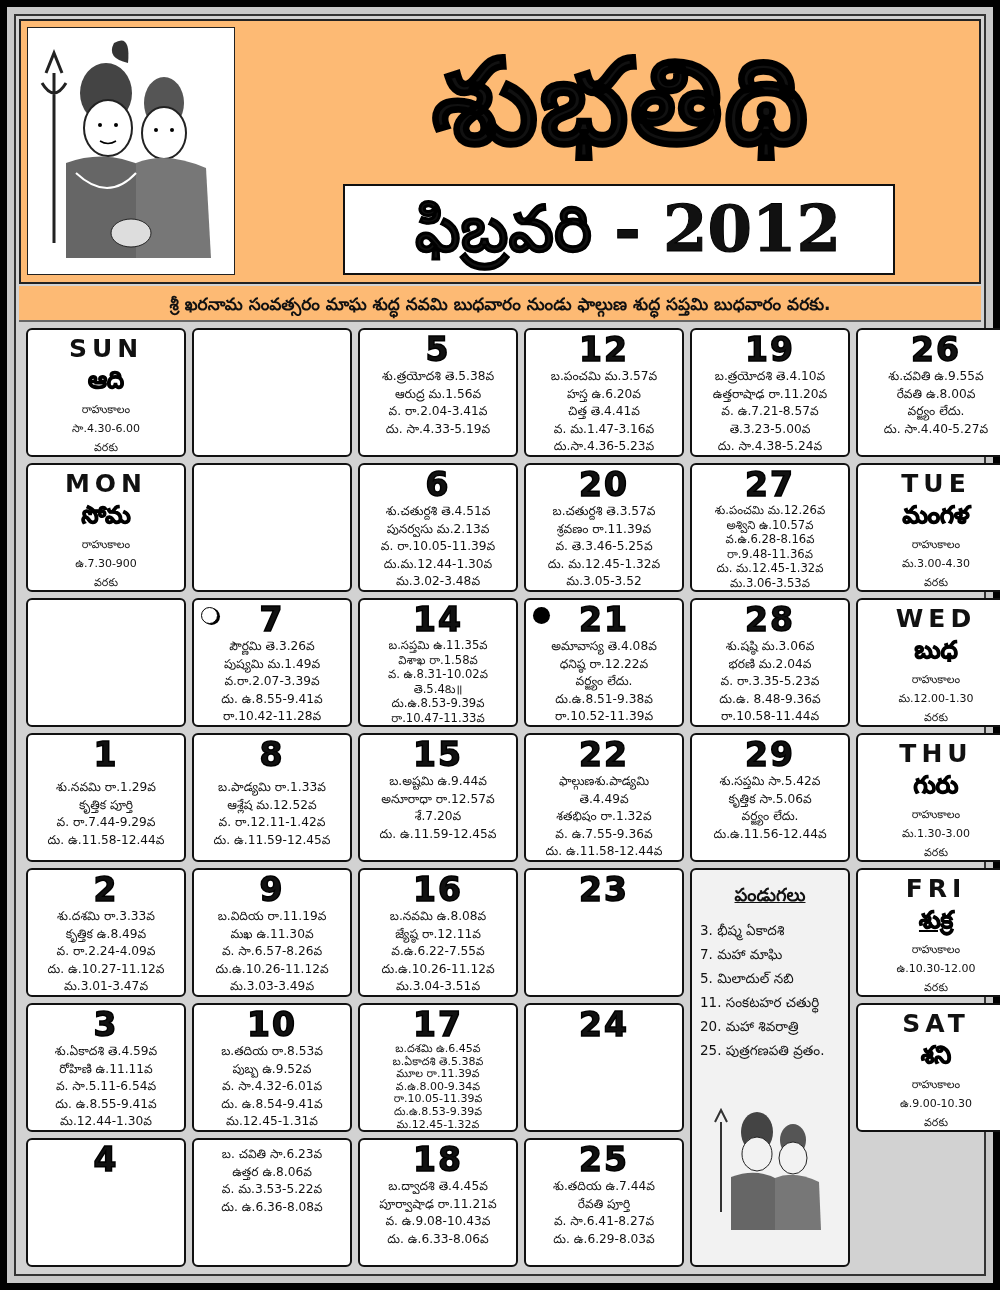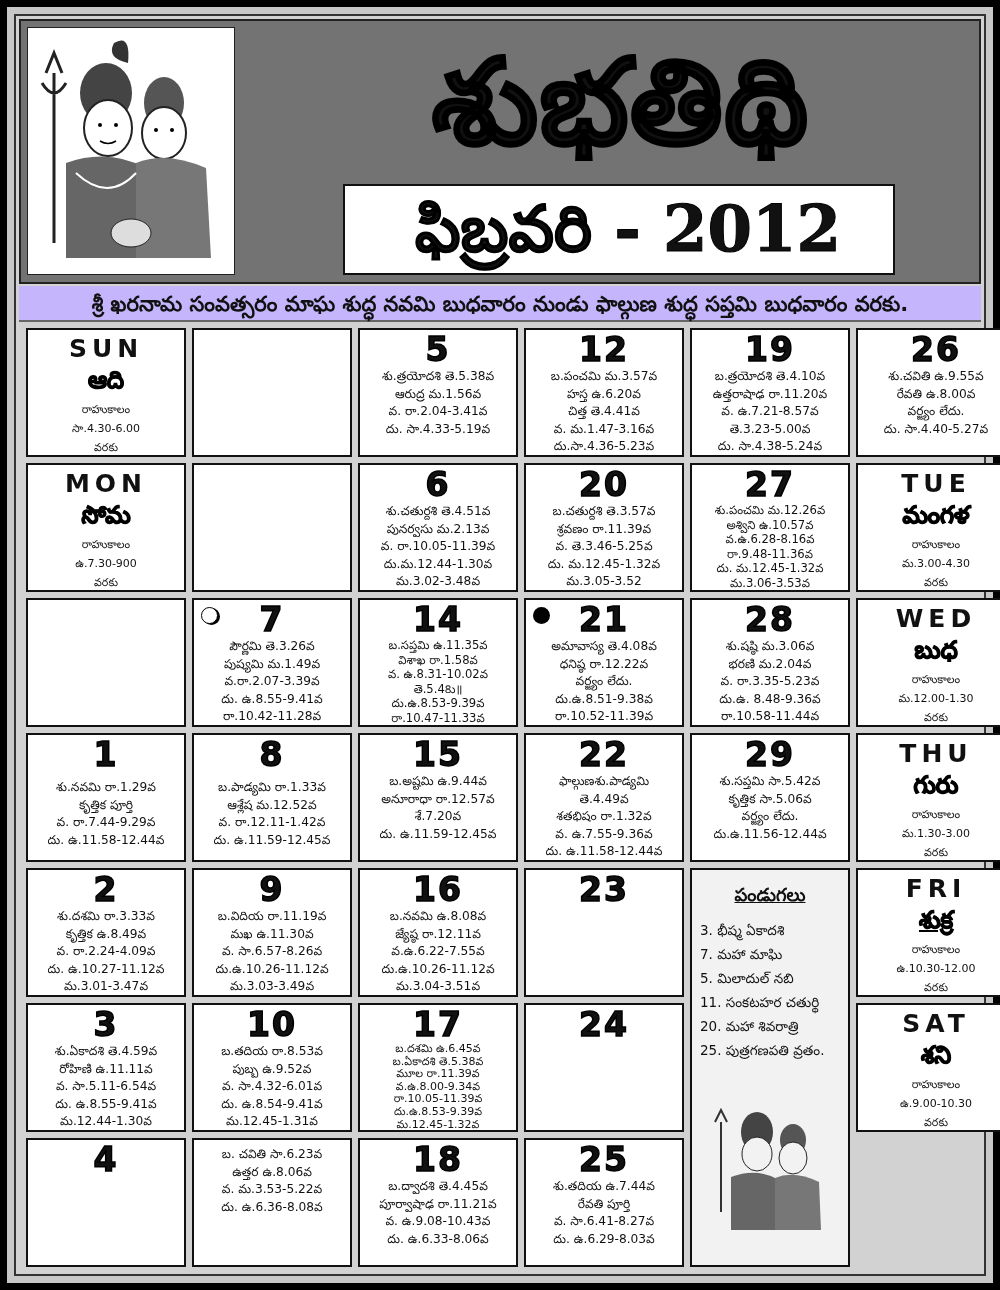--- a/index.html
+++ b/index.html
@@ -8,51 +8,51 @@
   .page {
     position: absolute; left: 5px; top: 5px; width: 990px; height: 1280px;
     background: #c8c8c8; border: 2px solid #000;
   }
   .inner {
     position: absolute; left: 7px; top: 7px; right: 7px; bottom: 7px;
     background: #d2d2d2; border: 2px solid #333;
   }
   .header {
     position: absolute; left: 3px; top: 3px; right: 3px; height: 265px;
-    background: #737373; border: 2px solid #222;
+    background: #fdba74; border: 2px solid #222;
   }
   .deity-box {
     position: absolute; left: 6px; top: 6px; width: 208px; height: 248px;
     border: 1.5px solid #222; background: #fff;
     display: flex; align-items: center; justify-content: center;
   }
   .title {
     position: absolute; left: 300px; top: 6px; width: 600px; height: 150px;
     font-family: "DejaVu Sans", sans-serif; font-weight: 900; font-size: 118px;
     text-align: center; line-height: 150px; letter-spacing: 2px;
     -webkit-text-stroke: 3px #000;
   }
   .month-box {
     position: absolute; left: 322px; top: 163px; width: 552px; height: 91px;
     border: 2.5px solid #111; background: #fff;
     font-family: "DejaVu Serif", serif; font-weight: bold; font-size: 64px;
     text-align: center; line-height: 86px; padding-left: 18px; -webkit-text-stroke: 1px #000;
   }
   .banner {
     position: absolute; left: 3px; top: 270px; right: 3px; height: 36px;
-    background: #c4b5fd; border-bottom: 2px solid #666;
-    font-weight: bold; font-size: 21px; text-align: center; line-height: 36px;
+    background: #fdba74; border-bottom: 2px solid #666;
+    font-weight: bold; font-size: 17px; text-align: center; line-height: 36px;
   }
   .grid {
     position: absolute; left: 10px; top: 310px; width: 960px;
     display: grid; grid-template-columns: repeat(6, 160px);
     grid-auto-rows: 133px; column-gap: 6px; row-gap: 2px;
   }
   .cell {
-    background: #fff; border: 2px solid #111; border-radius: 0;
+    background: #fff; border: 2px solid #111; border-radius: 6px;
     text-align: center; overflow: hidden; position: relative;
     margin: 2px 0;
   }
   .day-cell { padding-top: 4px; }
   .day-en { font-family: "DejaVu Sans", sans-serif; font-weight: 900; font-size: 25px; letter-spacing: 5px; line-height: 30px; }
   .day-te { font-weight: 900; font-size: 24px; line-height: 32px; -webkit-text-stroke: 1px #000; }
   .rahu { font-size: 11px; line-height: 19px; margin-top: 4px; }
   .date-num {
     font-family: "DejaVu Sans", sans-serif; font-weight: 900; font-size: 33px;
     line-height: 36px; margin-top: 2px; -webkit-text-stroke: 1.5px #000; letter-spacing: 2px;

